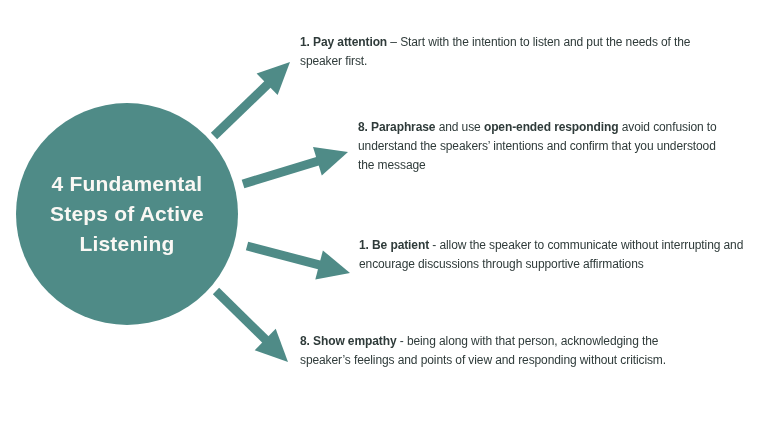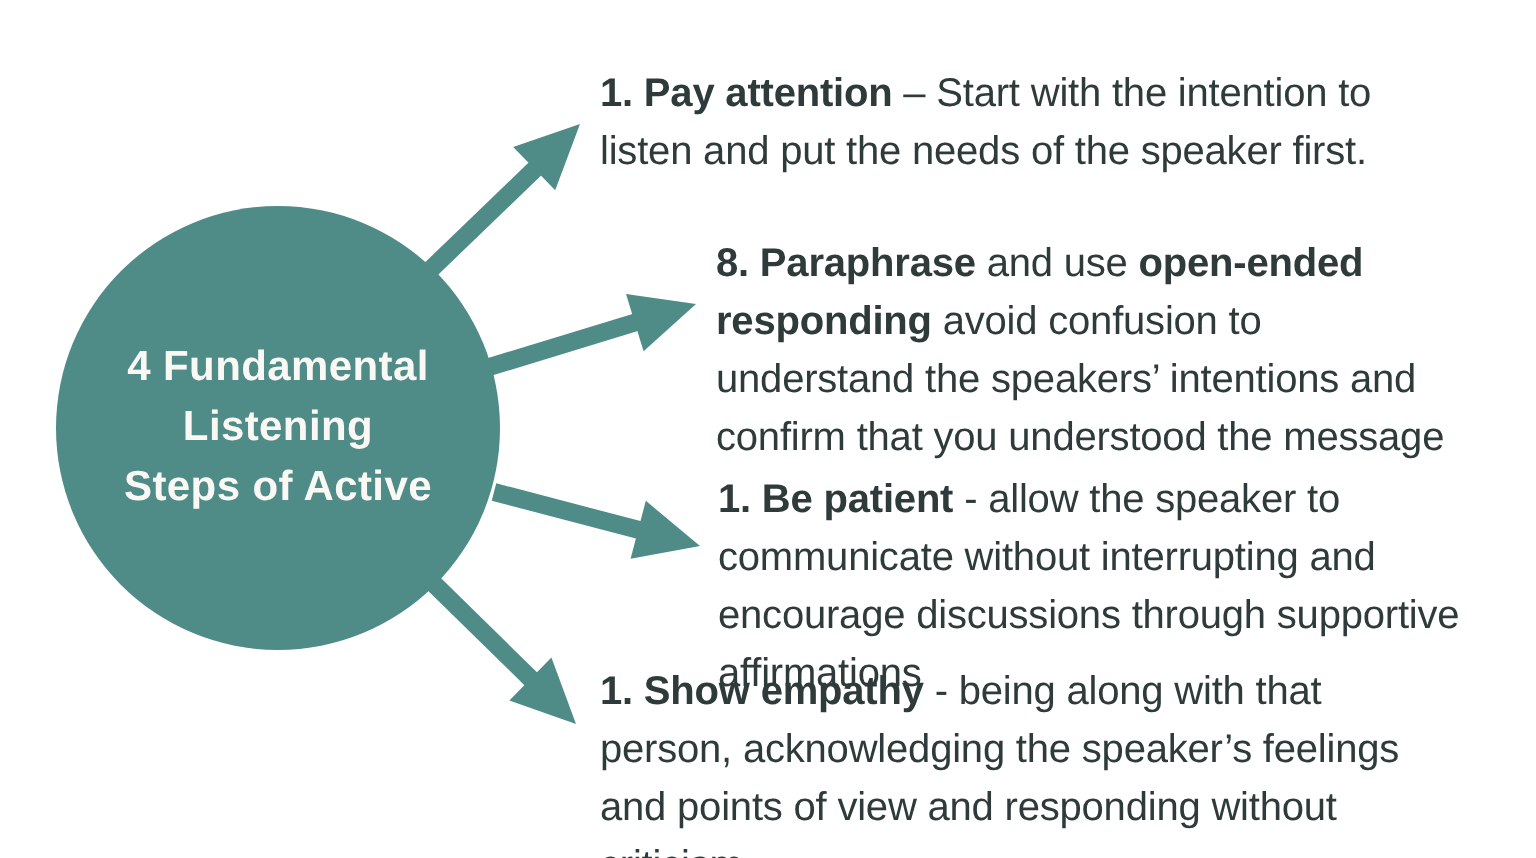--- a/index.html
+++ b/index.html
@@ -13,41 +13,41 @@
     font-family: "Liberation Sans", "DejaVu Sans", sans-serif;
   }
   .arrows-layer {
     position: absolute;
     left: 0; top: 0;
     width: 768px; height: 429px;
     pointer-events: none;
   }
   .circle {
     position: absolute;
-    left: 28px; top: 103px;
+    left: 16px; top: 103px;
     width: 222px; height: 222px;
     border-radius: 50%;
     background: var(--teal, #4F8B87);
     display: flex;
     align-items: center;
     justify-content: center;
   }
   .circle-title {
     color: var(--circle-text, #FAF8F4);
     font-weight: bold;
     font-size: 21px;
     line-height: 30px;
     text-align: center;
     letter-spacing: 0.2px;
   }
   .step {
     position: absolute;
     color: var(--body-text, #2F3B3A);
-    font-size: 20px;
-    line-height: 29px;
+    font-size: 12px;
+    line-height: 19px;
     letter-spacing: -0.1px;
   }
   .step .bold { font-weight: bold; }
   .step-1 { left: 300px; top: 33px;  width: 398px; }
   .step-2 { left: 358px; top: 118px; width: 368px; }
   .step-3 { left: 359px; top: 236px; width: 388px; }
   .step-4 { left: 300px; top: 332px; width: 408px; }
 </style>
 </head>
 <body>
@@ -69,23 +69,23 @@
     </g>
     <g>
       <line x1="216" y1="291" x2="267" y2="341" stroke-width="9" stroke="#4F8B87"></line>
       <polygon points="288,362 254.7,350.2 275.7,328.8" fill="#4F8B87"></polygon>
     </g>
   </svg>
 
   <div class="circle">
     <div class="circle-title">
       <div>4 Fundamental</div>
+      <div>Steps of Active</div>
       <div>Listening</div>
-      <div>Steps of Active</div>
     </div>
   </div>
 
   <div class="step step-1"><span class="bold">1. Pay attention</span><span> – Start with the intention to listen and put the needs of the speaker first.</span></div>
   <div class="step step-2"><span class="bold">8. Paraphrase</span><span> and use </span><span class="bold">open-ended responding</span><span> avoid confusion to understand the speakers’ intentions and confirm that you understood the message</span></div>
   <div class="step step-3"><span class="bold">1. Be patient</span><span> - allow the speaker to communicate without interrupting and encourage discussions through supportive affirmations</span></div>
-  <div class="step step-4"><span class="bold">1. Show empathy</span><span> - being along with that person, acknowledging the speaker’s feelings and points of view and responding without criticism.</span></div>
+  <div class="step step-4"><span class="bold">8. Show empathy</span><span> - being along with that person, acknowledging the speaker’s feelings and points of view and responding without criticism.</span></div>
 
 </div>
 
 </body></html>

